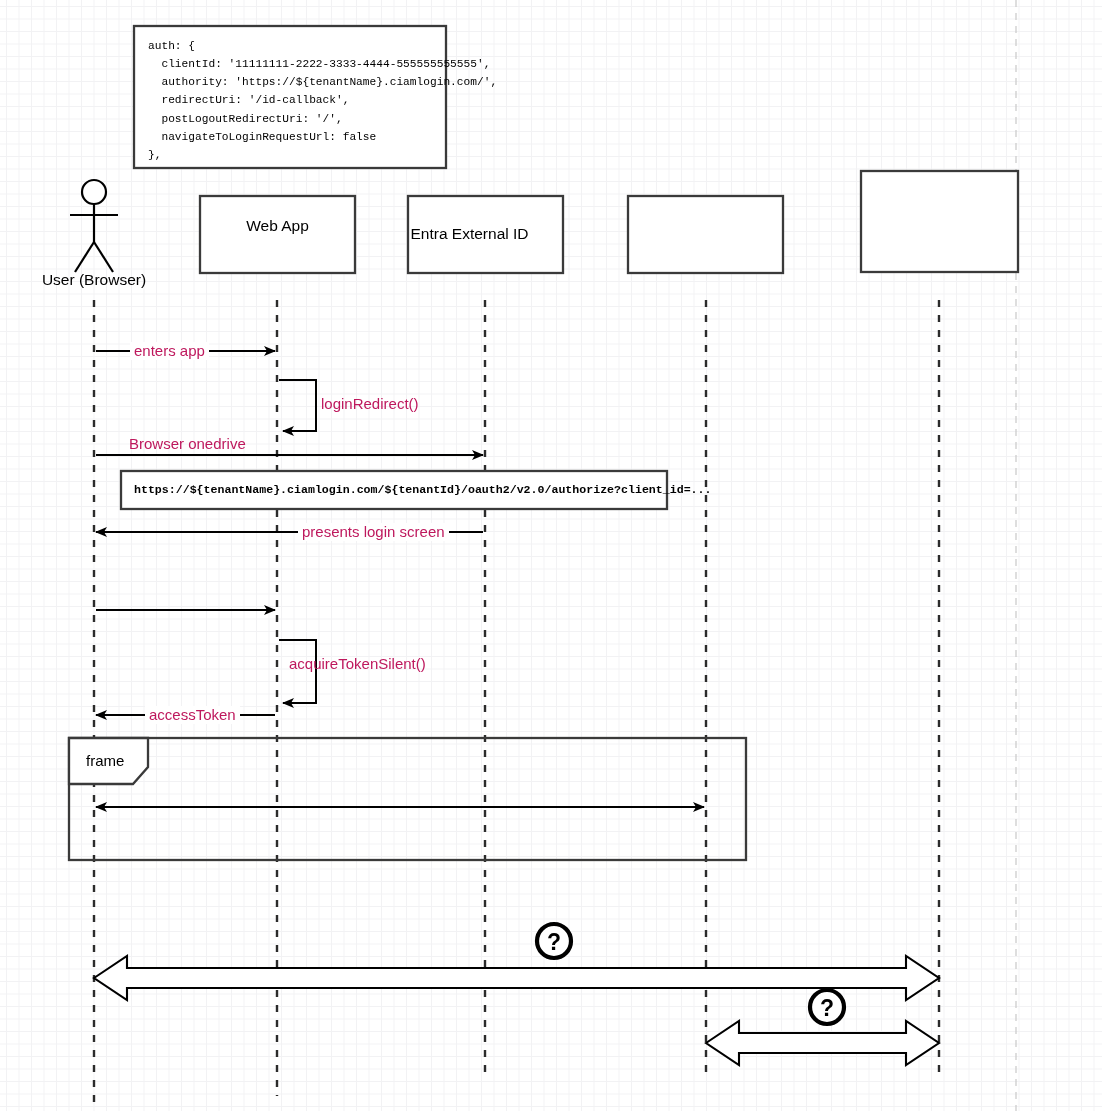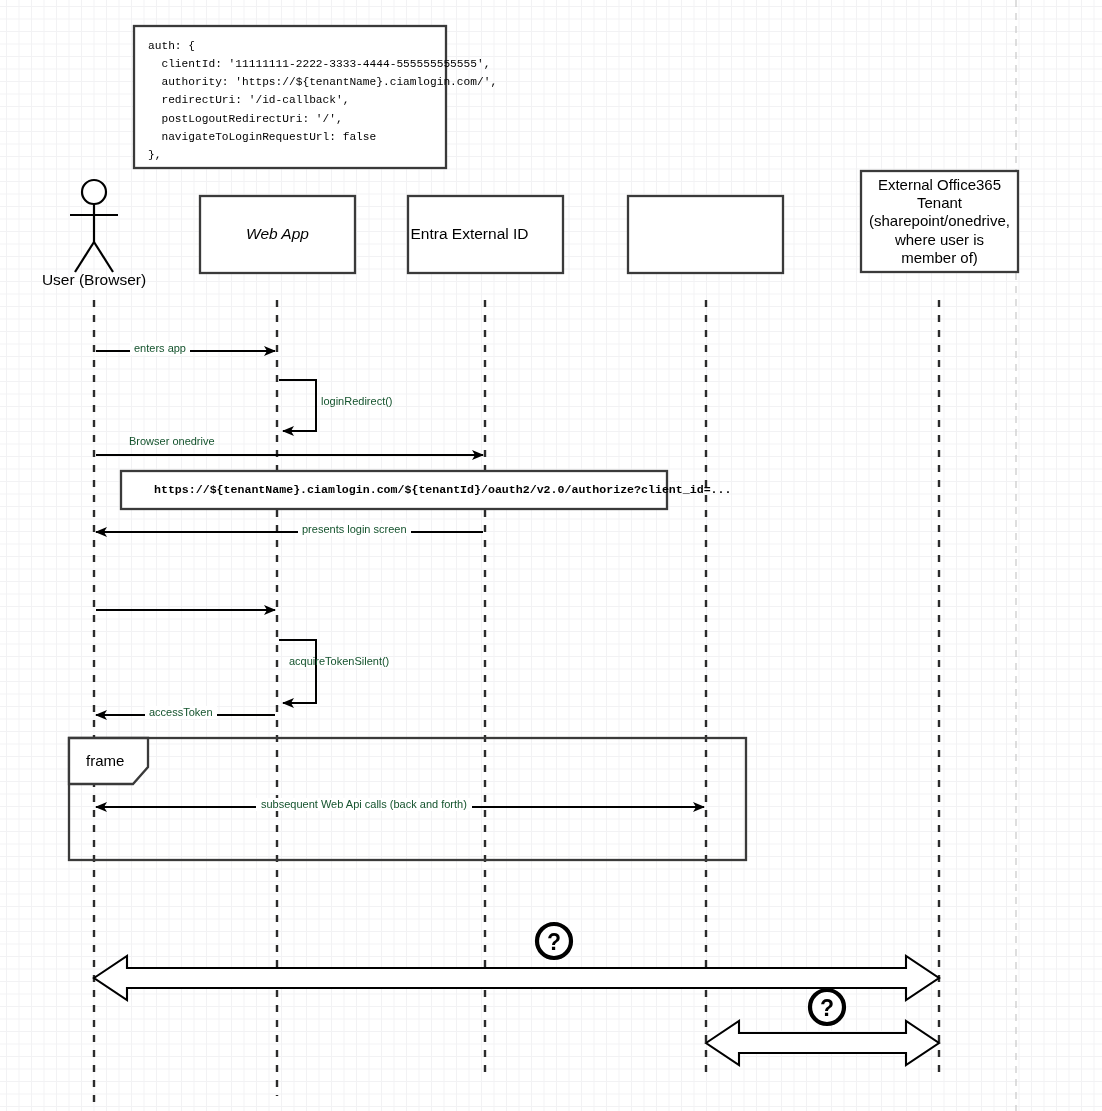--- a/index.html
+++ b/index.html
@@ -39,22 +39,22 @@
     text-align: center;
     font-family: "Liberation Sans", sans-serif;
     font-size: 15.5px;
     color: #000000;
     line-height: 1.22;
     pointer-events: auto;
   }
   .msgLabel {
     position: absolute;
     font-family: "Liberation Sans", sans-serif;
-    font-size: 11px;
-    color: #14532d;
+    font-size: 15px;
+    color: #be185d;
     white-space: pre;
     text-align: center;
     line-height: 1.18;
     background: #ffffff;
     pointer-events: auto;
   }
   .msgLabel.nobg { background: transparent; }
   .codeNote {
     position: absolute;
     font-family: "Liberation Mono", monospace;
@@ -175,47 +175,39 @@
 <div class="htmlLayer">
 
   <div class="codeNote" style="left:148px; top:37px;">auth: {
   clientId: '11111111-2222-3333-4444-555555555555',
   authority: 'https://${tenantName}.ciamlogin.com/',
   redirectUri: '/id-callback',
   postLogoutRedirectUri: '/',
   navigateToLoginRequestUrl: false
 },</div>
 
-  <div class="urlNote" style="left:134px; top:483px;margin-left:20px;">https://${tenantName}.ciamlogin.com/${tenantId}/oauth2/v2.0/authorize?client_id=...</div>
+  <div class="urlNote" style="left:134px; top:483px;">https://${tenantName}.ciamlogin.com/${tenantId}/oauth2/v2.0/authorize?client_id=...</div>
 
   <div class="actorLabel" style="left:39px; top:271px; width:110px; text-align:center;">User (Browser)</div>
 
-  <div class="boxLabel" style="left:200px; top:196px; width:155px; height:77px;font-style:italic;">Web App</div>
+  <div class="boxLabel" style="left:200px; top:188px; width:155px; height:77px;">Web App</div>
 
   <div class="boxLabel" style="left:392px; top:196px; width:155px; height:77px;">Entra External ID</div>
 
 
-  <div class="boxLabel" style="left:861px; top:171px; width:157px; height:101px; flex-direction:column; font-size:15px;">
-    <span>External Office365</span>
-    <span>Tenant</span>
-    <span>(sharepoint/onedrive,</span>
-    <span>where user is</span>
-    <span>member of)</span>
-  </div>
 
   <div class="msgLabel" style="left:130px; top:342px; padding:0 4px;">enters app</div>
 
   <div class="msgLabel nobg" style="left:321px; top:395px;">loginRedirect()</div>
 
   <div class="msgLabel nobg" style="left:129px; top:435px;">Browser onedrive</div>
 
   <div class="msgLabel" style="left:298px; top:523px; padding:0 4px;">presents login screen</div>
 
 
   <div class="msgLabel nobg" style="left:289px; top:655px;">acquireTokenSilent()</div>
 
   <div class="msgLabel" style="left:145px; top:706px; padding:0 4px;">accessToken</div>
 
-  <div class="msgLabel" style="left:256px; top:798px; padding:0 5px;">subsequent Web Api calls (back and forth)</div>
 
   <div class="frameTag" style="left:86px; top:752px;">frame</div>
 
 </div>
 
 </body></html>

